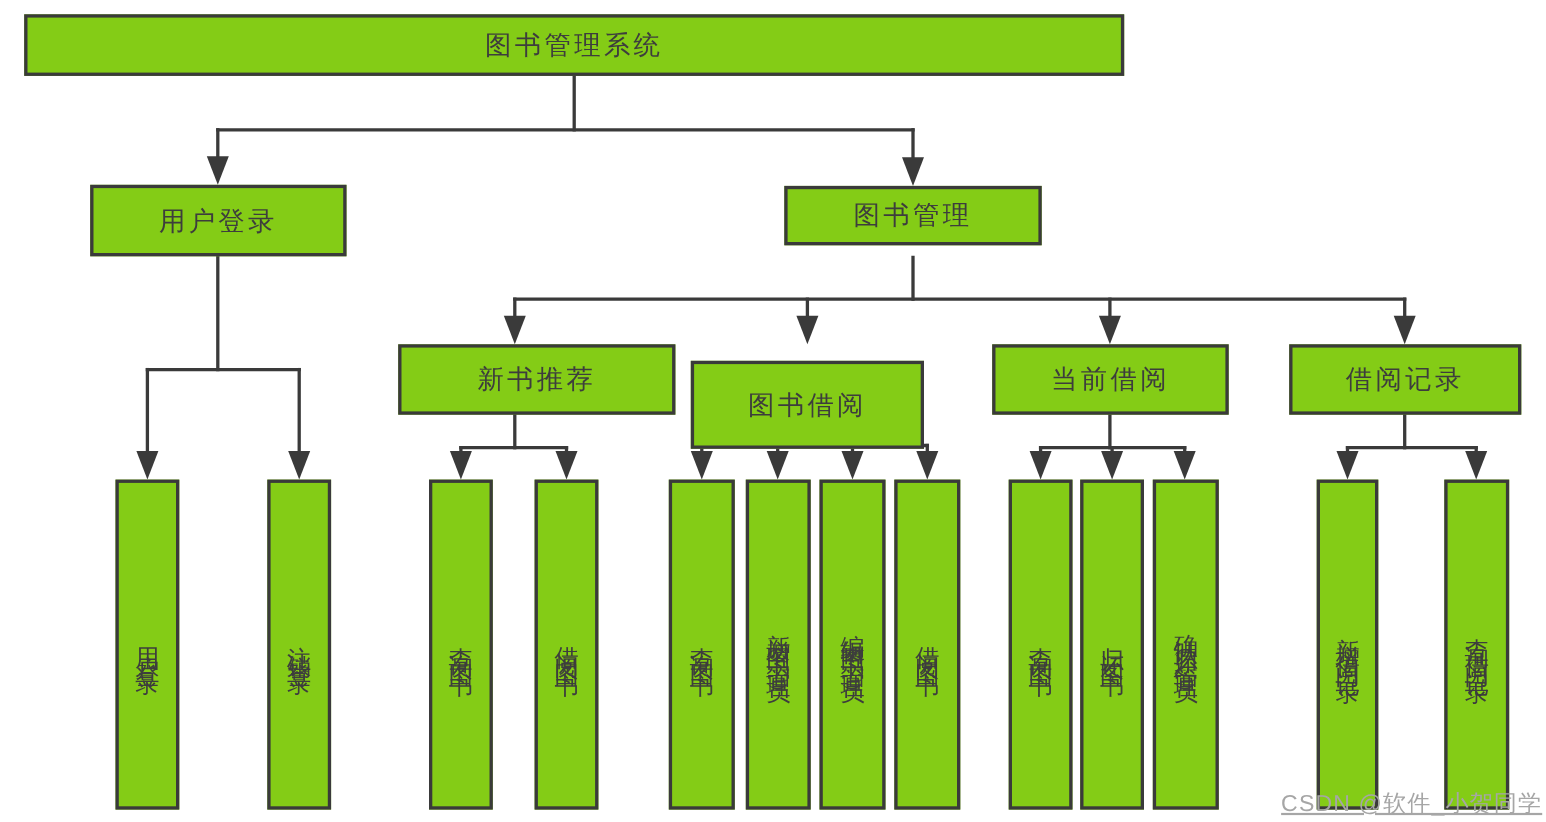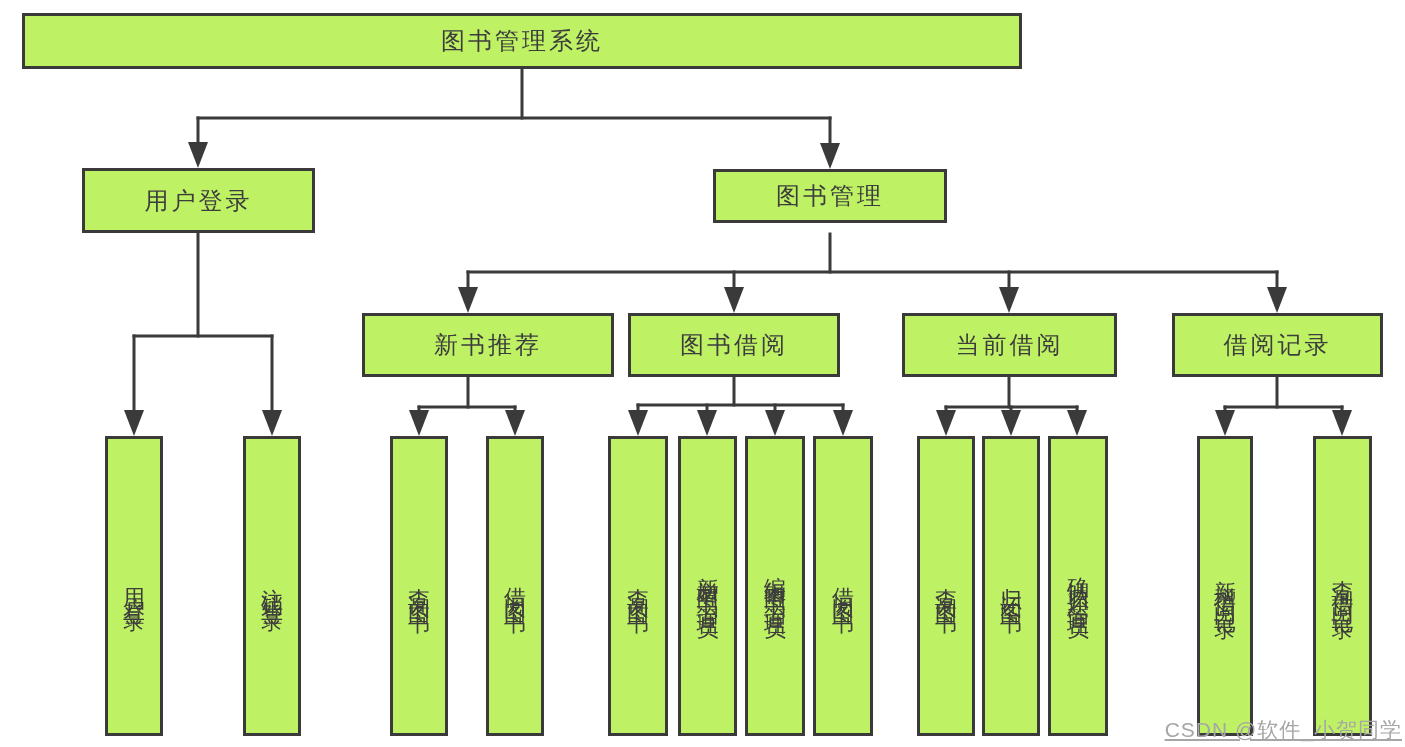--- a/index.html
+++ b/index.html
@@ -11,21 +11,21 @@
     font-family: "Liberation Sans", "DejaVu Sans", sans-serif;
     overflow: hidden;
   }
   #connectors {
     position: absolute;
     left: 0; top: 0;
     pointer-events: none;
   }
   .node {
     position: absolute;
-    background: #bef264;
+    background: #84cc16;
     border: 3px solid var(--border, #3a3a3a);
     box-sizing: border-box;
     display: flex;
     align-items: center;
     justify-content: center;
     color: var(--text, #3d3d3d);
   }
   .hlbl {
     font-size: 24px;
     letter-spacing: 3px;
@@ -117,21 +117,21 @@
   <div class="node" style="left:82px; top:168px; width:233px; height:65px">
     <span class="hlbl">用户登录</span>
   </div>
   <div class="node" style="left:713px; top:169px; width:234px; height:54px">
     <span class="hlbl">图书管理</span>
   </div>
 
   <div class="node" style="left:362px; top:313px; width:252px; height:64px">
     <span class="hlbl">新书推荐</span>
   </div>
-  <div class="node" style="left:628px; top:313px; width:212px; height:64px">
+  <div class="node" style="left:628px; top:328px; width:212px; height:80px">
     <span class="hlbl">图书借阅</span>
   </div>
   <div class="node" style="left:902px; top:313px; width:215px; height:64px">
     <span class="hlbl">当前借阅</span>
   </div>
   <div class="node" style="left:1172px; top:313px; width:211px; height:64px">
     <span class="hlbl">借阅记录</span>
   </div>
 
   <div class="node" style="left:105px; top:436px; width:58px; height:300px">

